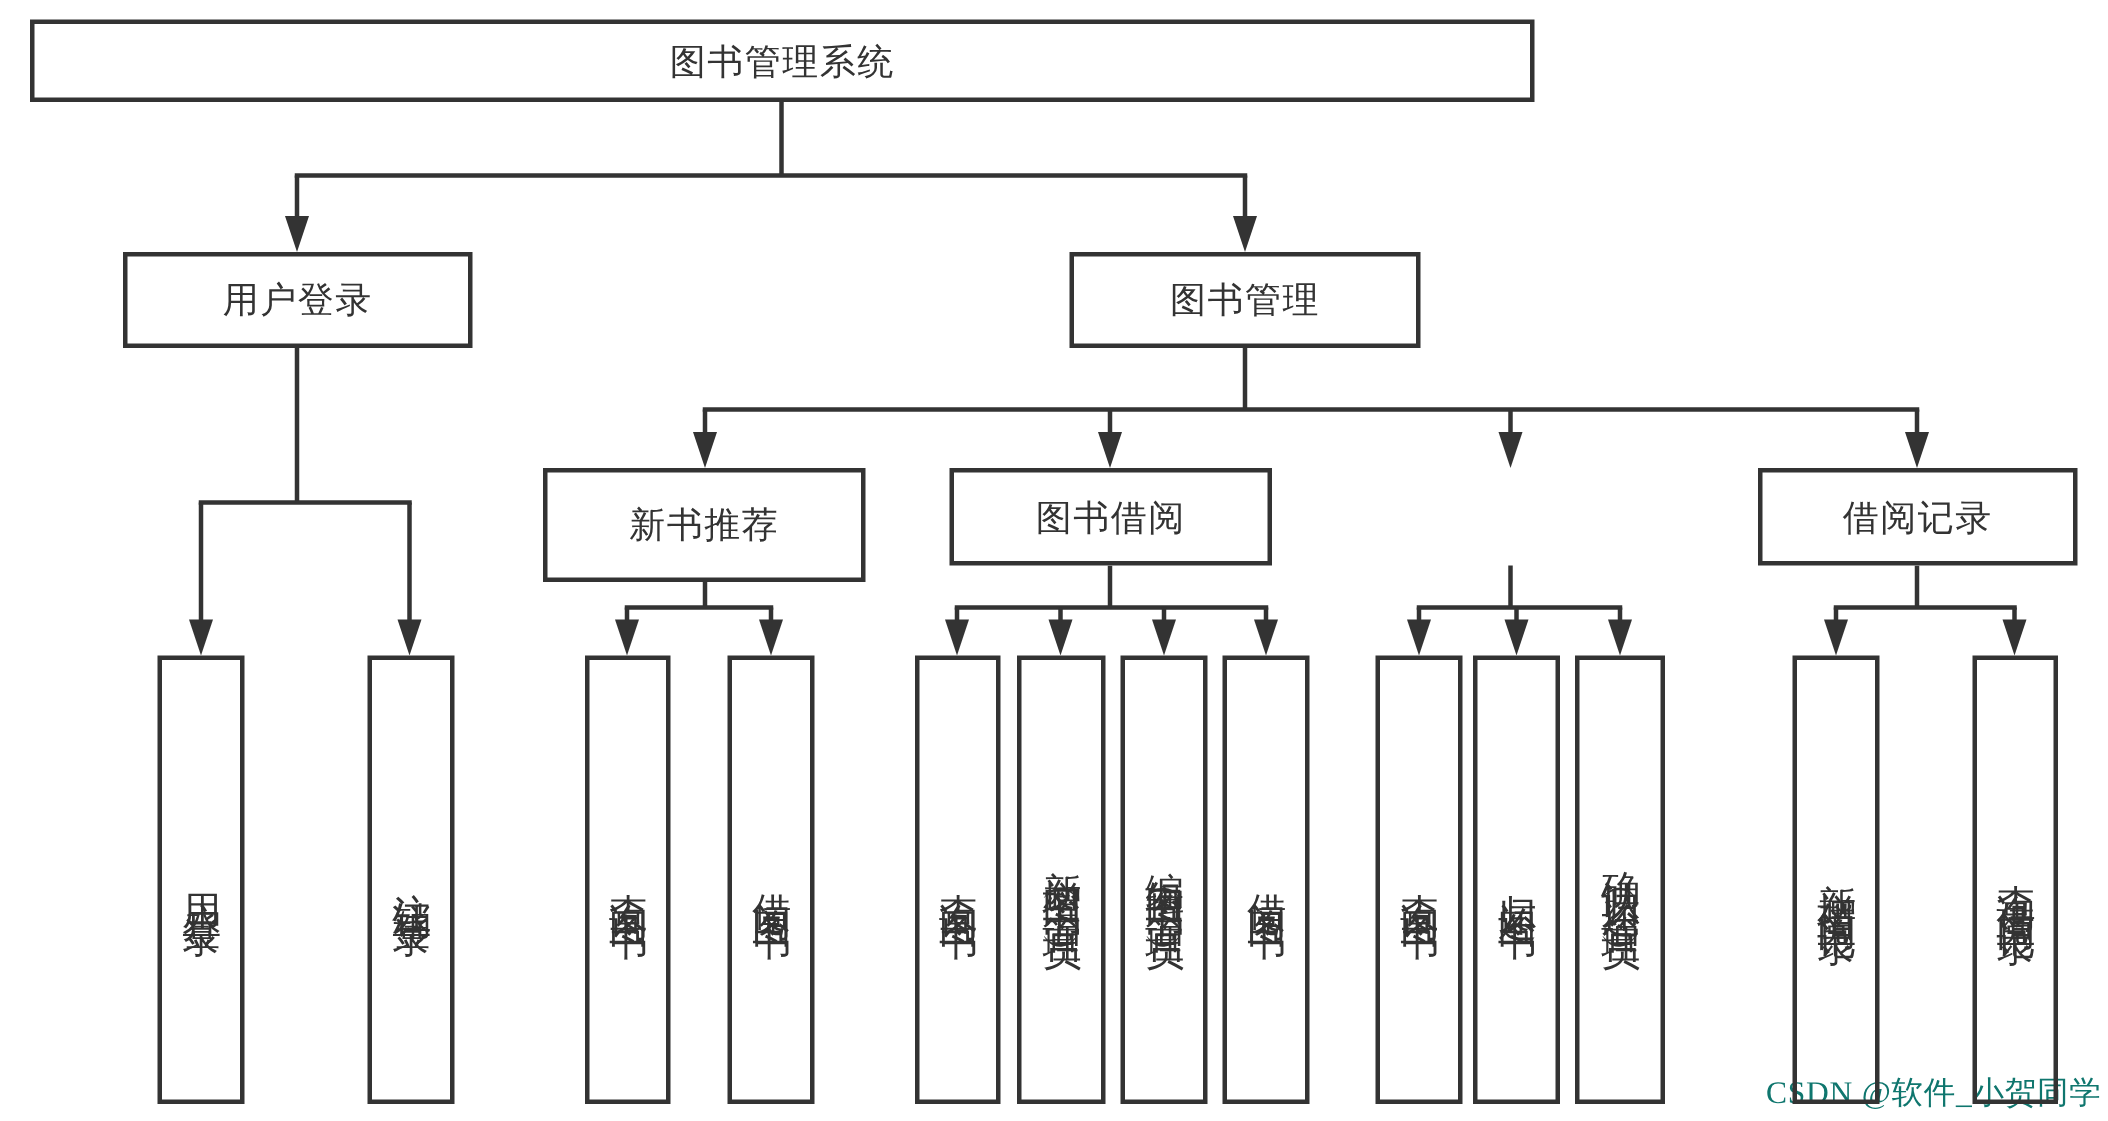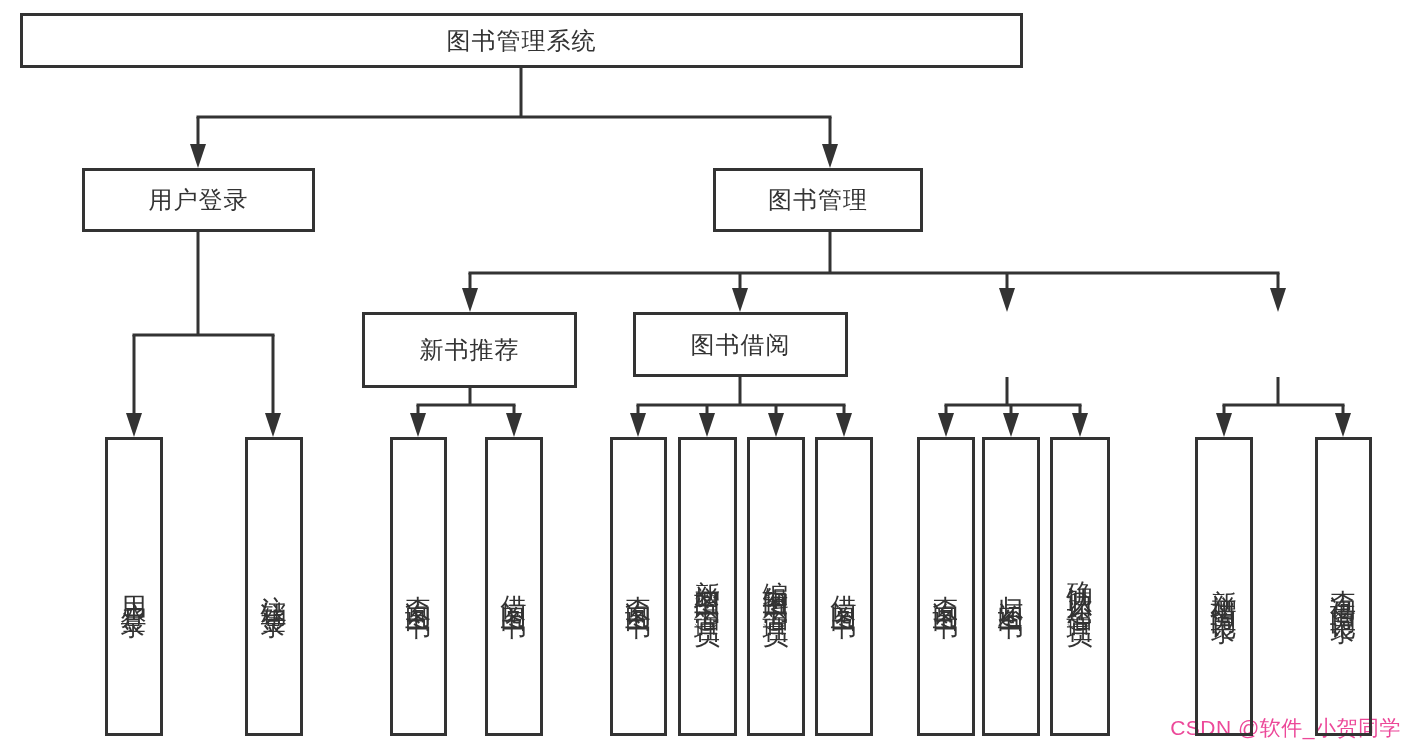--- a/index.html
+++ b/index.html
@@ -1,38 +1,38 @@
 <!DOCTYPE html>
 <html><head>
 <meta charset="utf-8">
 <style>
   html,body{margin:0;padding:0;}
   body{
     width:1405px;height:747px;position:relative;overflow:hidden;
     background:#ffffff;
     font-family:"Liberation Sans","DejaVu Sans",sans-serif;
   }
-  .stage{position:absolute;inset:0;}
+  .stage{position:absolute;inset:0;font-family:Liberation Serif, serif;}
   svg.wires{position:absolute;left:0;top:0;pointer-events:none;z-index:0;}
   .box{
     position:absolute;box-sizing:border-box;
     border:3px solid #333333;background:#ffffff;
     display:flex;align-items:center;justify-content:center;
     color:#333333;z-index:2;
   }
   .box.h{font-size:24px;letter-spacing:1px;white-space:nowrap;}
   .box.v{
     writing-mode:vertical-rl;text-orientation:mixed;
     font-size:26px;letter-spacing:6px;line-height:1;
     background:#ffffff;
   }
   .box.v.over-wm{background:transparent;}
   .watermark{
     position:absolute;right:4px;bottom:5px;z-index:1;
-    font-size:21px;color:#ec4899;letter-spacing:0.5px;white-space:nowrap;
+    font-size:21px;color:#0f766e;letter-spacing:0.5px;white-space:nowrap;
     text-shadow:1px 1px 0 rgba(255,255,255,.85);
   }
 </style>
 </head>
 <body>
 
 <div class="stage">
 
   <svg class="wires" width="1405" height="747" viewBox="0 0 1405 747" stroke="#333333" stroke-width="3" fill="#333333">
 
@@ -106,24 +106,25 @@
       <line x1="1224" y1="405" x2="1224" y2="415"></line>
       <polygon points="1216,413 1232,413 1224,437" stroke="none"></polygon>
       <line x1="1343" y1="405" x2="1343" y2="415"></line>
       <polygon points="1335,413 1351,413 1343,437" stroke="none"></polygon>
     </g>
   </svg>
 
   <div class="box h" style="left:20px;top:13px;width:1003px;height:55px">图书管理系统</div>
 
   <div class="box h" style="left:82px;top:168px;width:233px;height:64px">用户登录</div>
-  <div class="box h" style="left:713px;top:168px;width:210px;height:64px">图书管理</div>
+  <div class="box h" style="left:713px;top:168px;width:234px;height:64px">图书管理</div>
 
   <div class="box h" style="left:362px;top:312px;width:215px;height:76px">新书推荐</div>
   <div class="box h" style="left:633px;top:312px;width:215px;height:65px">图书借阅</div>
+  <div class="box h" style="left:1172px;top:312px;width:213px;height:65px">借阅记录</div>
 
   <div class="box v" style="left:105px;top:437px;width:58px;height:299px">用户登录</div>
   <div class="box v" style="left:245px;top:437px;width:58px;height:299px">注销登录</div>
   <div class="box v" style="left:390px;top:437px;width:57px;height:299px">查询图书</div>
   <div class="box v" style="left:485px;top:437px;width:58px;height:299px">借阅图书</div>
   <div class="box v" style="left:610px;top:437px;width:57px;height:299px">查询图书</div>
   <div class="box v" style="left:678px;top:437px;width:59px;height:299px">新增图书（管理员）</div>
   <div class="box v" style="left:747px;top:437px;width:58px;height:299px">编辑图书（管理员）</div>
   <div class="box v" style="left:815px;top:437px;width:58px;height:299px">借阅图书</div>
   <div class="box v" style="left:917px;top:437px;width:58px;height:299px">查询图书</div>

